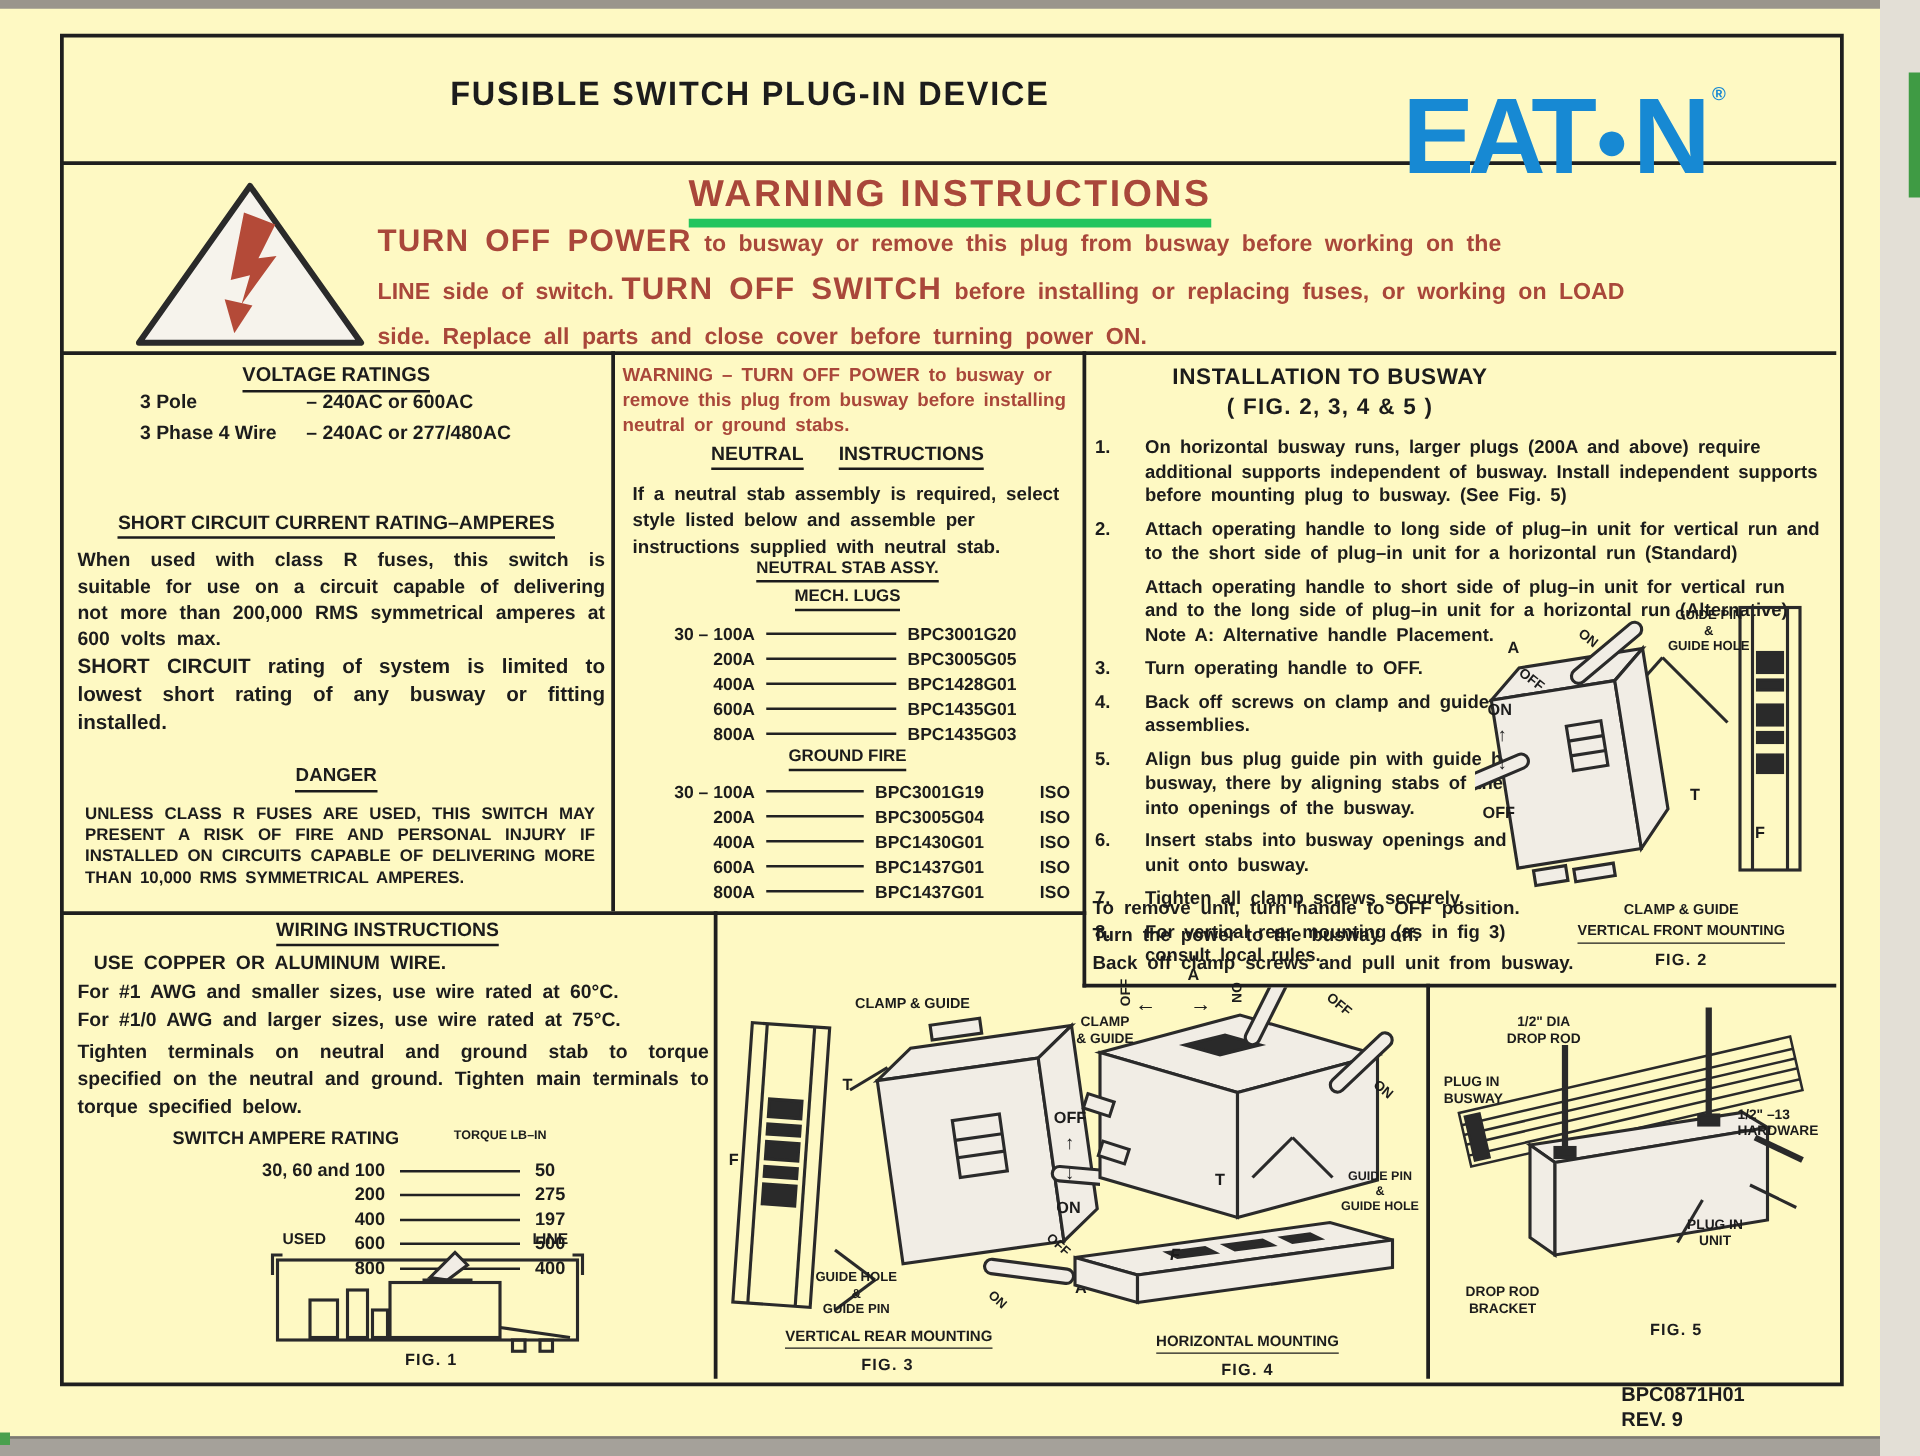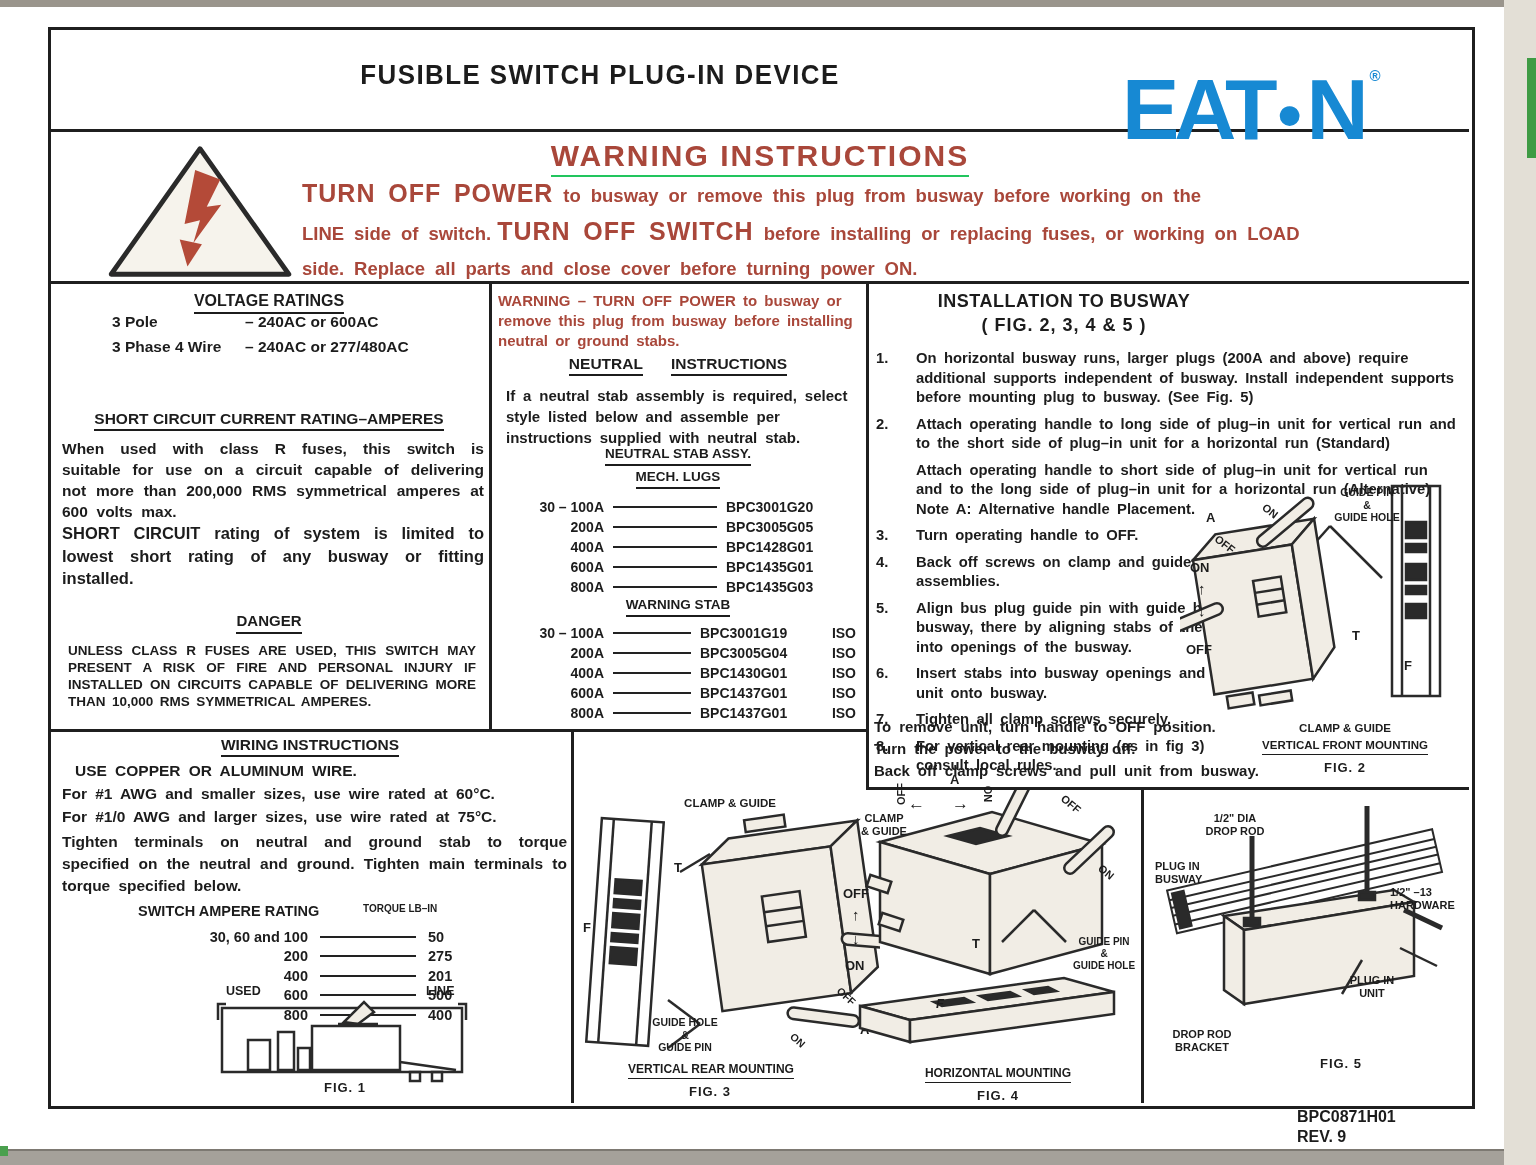--- a/index.html
+++ b/index.html
@@ -1,25 +1,25 @@
 <!DOCTYPE html>
 <html><head>
 <meta charset="utf-8">
 <style>
   html,body{margin:0;padding:0;background:#8e8a82;}
-  .canvas{position:relative;width:1536px;height:1165px;background:#ffffff;overflow:hidden;
+  .canvas{position:relative;width:1536px;height:1165px;background:#fef9c3;overflow:hidden;
           font-family:"Liberation Sans",sans-serif;color:#1c1c1c;}
   .abs{position:absolute;}
   .b{font-weight:700;}
   .ctr{text-align:center;}
   .just{text-align:justify;text-justify:inter-word;}
   .pre{white-space:pre-line;}
   .red{color:#a9473a;}
   .u{display:inline-block;border-bottom:2px solid #1c1c1c;padding-bottom:2px;line-height:1.1;}
-  .ured{display:inline-block;border-bottom:2px solid #22c55e;padding-bottom:3px;line-height:1.1;}
+  .ured{display:inline-block;border-bottom:7px solid #22c55e;padding-bottom:3px;line-height:1.1;}
   .line{background:#1f1f1f;}
   .bodytext{font-size:15.5px;font-weight:700;line-height:21px;word-spacing:0.28em;}
   .lbl{font-size:11px;font-weight:700;line-height:1.2;text-align:center;white-space:pre-line;}
   .cap{font-size:13px;font-weight:700;letter-spacing:1px;}
   .prow{display:flex;align-items:center;height:20px;font-size:14px;font-weight:700;}
   .prow .amp{width:96px;text-align:right;white-space:nowrap;}
   .prow .ln{flex:1;border-top:2px solid #222;margin:0 9px;height:0;}
   .prow .part{width:122px;white-space:nowrap;}
   .prow .iso{width:34px;text-align:right;}
   .trow{display:flex;align-items:center;height:19.5px;font-size:14.5px;font-weight:700;}
@@ -138,21 +138,21 @@
         <span class="part">BPC1435G01</span>
       </div>
     <div class="prow">
         <span class="amp">800A</span>
         <span class="ln"></span>
         <span class="part">BPC1435G03</span>
       </div>
   </div>
 
   <div class="abs ctr" style="left:498px;top:597px;width:360px;font-size:13.5px;">
-    <span class="u b">WARNING STAB</span>
+    <span class="u b">GROUND FIRE</span>
   </div>
   <div class="abs" style="left:508px;top:623px;width:348px;">
     <div class="prow">
         <span class="amp">30 – 100A</span>
         <span class="ln"></span>
         <span class="part">BPC3001G19</span>
         <span class="iso">ISO</span>
       </div>
     <div class="prow">
         <span class="amp">200A</span>
@@ -289,21 +289,21 @@
         <span class="val">50</span>
       </div>
     <div class="trow">
         <span class="amp">200</span>
         <span class="ln"></span>
         <span class="val">275</span>
       </div>
     <div class="trow">
         <span class="amp">400</span>
         <span class="ln"></span>
-        <span class="val">201</span>
+        <span class="val">197</span>
       </div>
     <div class="trow">
         <span class="amp">600</span>
         <span class="ln"></span>
         <span class="val">500</span>
       </div>
     <div class="trow">
         <span class="amp">800</span>
         <span class="ln"></span>
         <span class="val">400</span>

